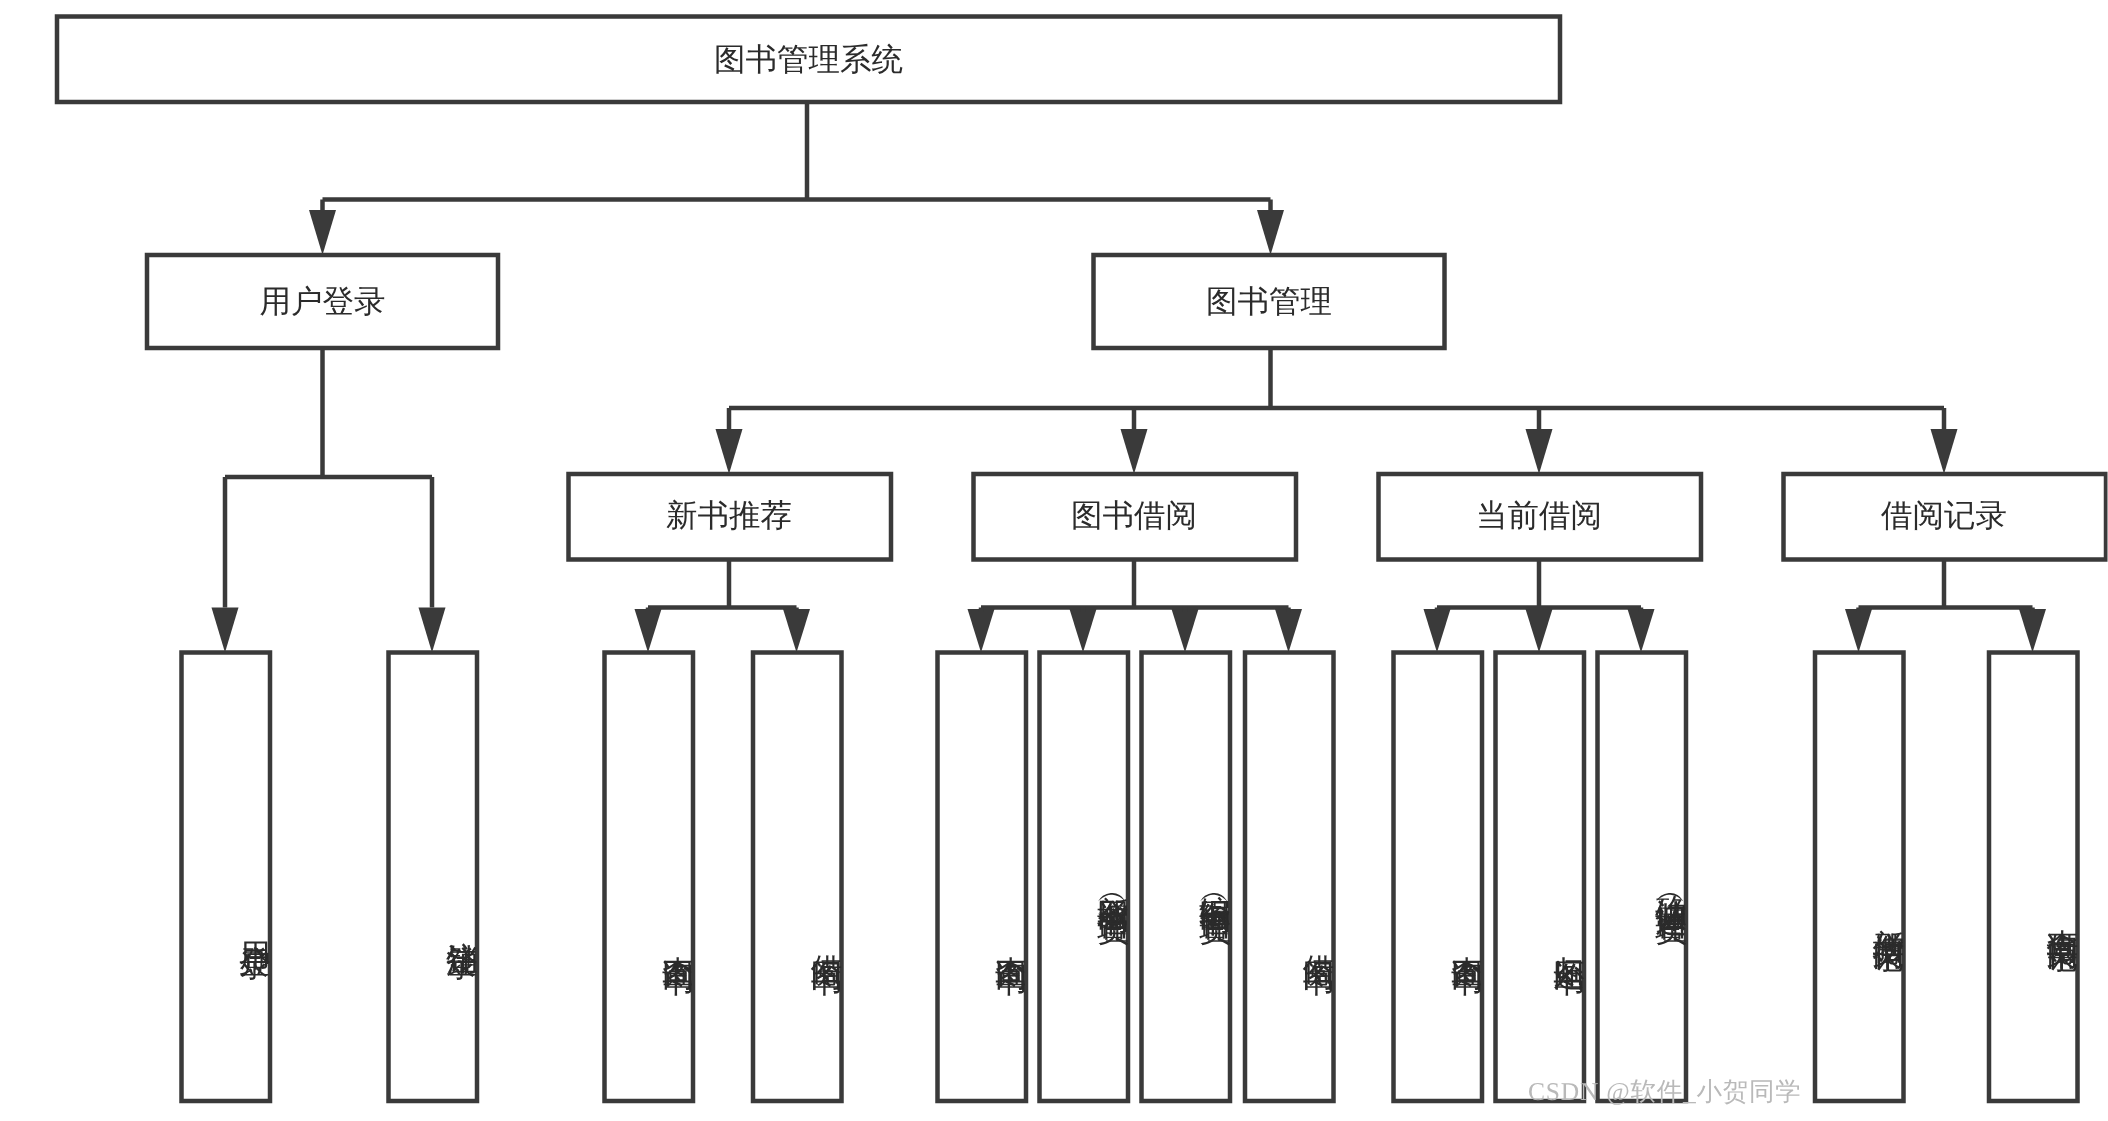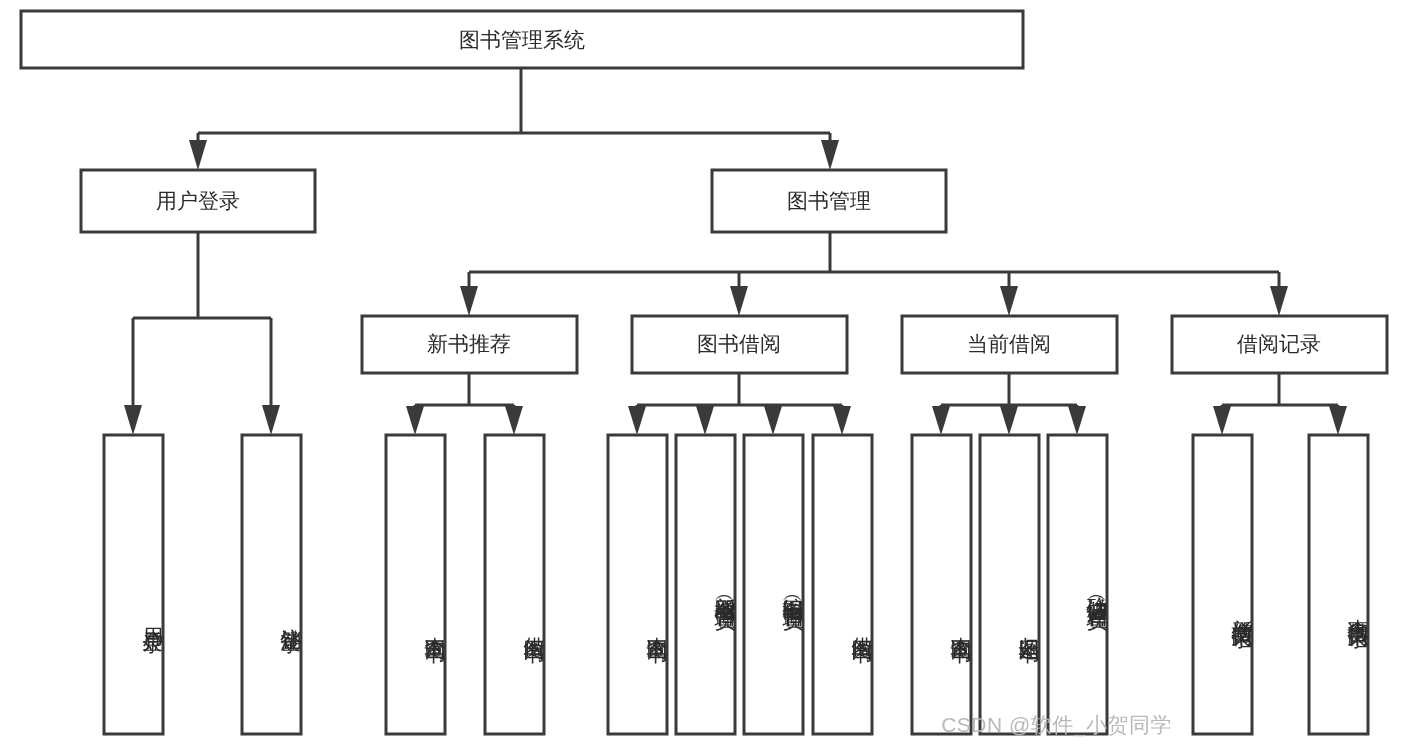--- a/index.html
+++ b/index.html
@@ -11,20 +11,21 @@
     width: 1405px;
     height: 747px;
     overflow: hidden;
     font-family: "DejaVu Sans", "Liberation Sans", sans-serif;
   }
   #diagram-root {
     position: relative;
     width: 1200px;
     height: 747px;
     background: #ffffff;
+    margin-left: 17px;
   }
   svg.diagram-canvas {
     position: absolute;
     top: 0;
     left: 0;
     width: 1405px;
     height: 747px;
     display: block;
   }
   .node-box {
@@ -60,24 +61,24 @@
     color: #2b2b2b;
     letter-spacing: 2px;
     display: flex;
     align-items: flex-start;
     justify-content: center;
     pointer-events: none;
     user-select: none;
   }
   .watermark {
     position: absolute;
-    right: 28px;
+    right: 16px;
     bottom: 8px;
-    font-family: Liberation Sans, sans-serif;
-    font-size: 21px;
+    font-family: Liberation Serif, serif;
+    font-size: 17px;
     color: #b9b9b9;
     letter-spacing: 0.5px;
     white-space: nowrap;
   }
 </style>
 </head>
 <body>
 
 <div id="diagram-root">
 

